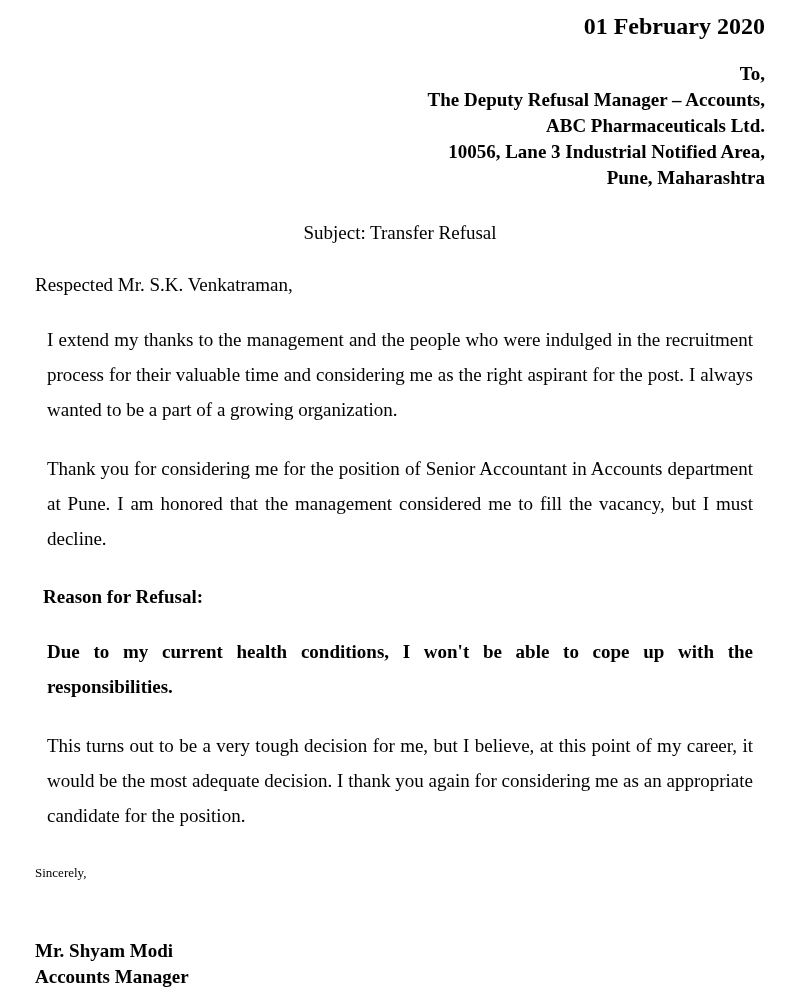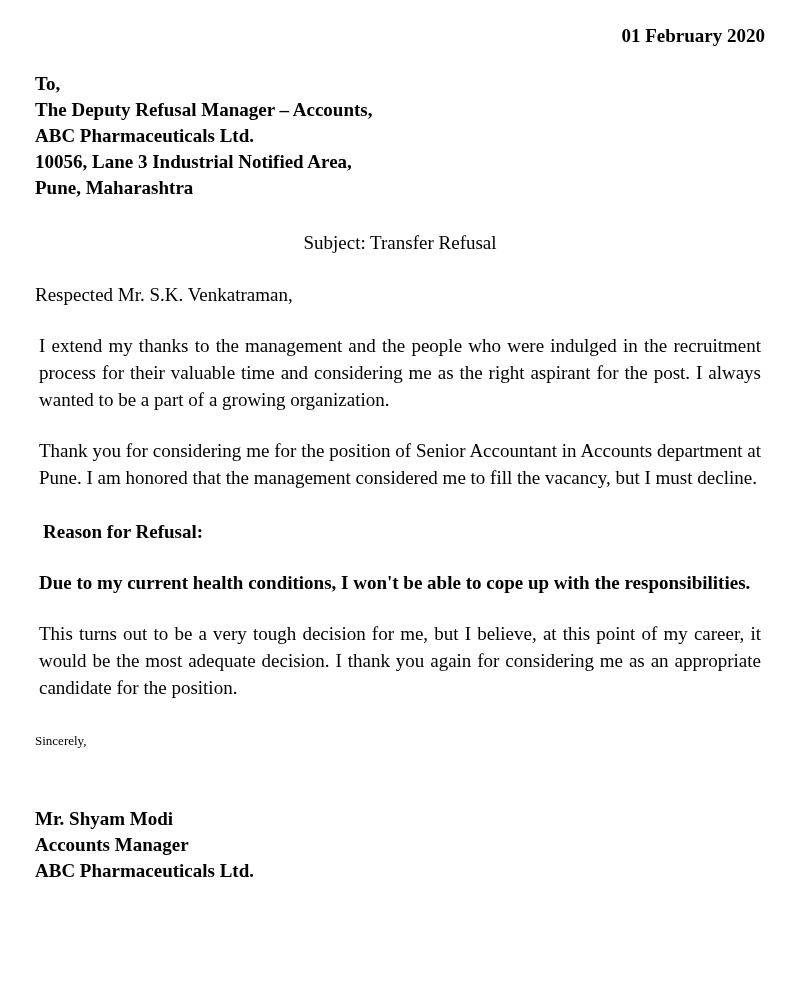--- a/index.html
+++ b/index.html
@@ -24,29 +24,30 @@
   }
   .content {
     position: absolute;
     left: 35px;
     top: 0;
     width: 730px;
   }
   .date-line {
     text-align: right;
     font-weight: bold;
-    font-size: 19px;
+    font-size: 24px;
     line-height: 24px;
-    padding-top: 24px;
+    padding-top: 14px;
   }
   .address-block {
     margin-top: 23px;
     font-weight: bold;
     font-size: 19px;
     line-height: 26px;
+    text-align: right;
   }
   .address-block .addr-line {
     white-space: pre;
   }
   .subject-line {
     text-align: center;
     font-weight: normal;
     font-size: 19px;
     line-height: 26px;
     margin-top: 29px;
@@ -54,24 +55,24 @@
   .salutation {
     font-size: 19px;
     line-height: 26px;
     margin-top: 26px;
   }
   .salutation .sal-name {
     font-weight: normal;
   }
   p.para {
     font-size: 19px;
-    line-height: 27px;
+    line-height: 35px;
     text-align: justify;
     text-justify: inter-word;
-    margin: 4px;
+    margin: 12px;
     margin-top: 24px;
   }
   p.para.bold {
     font-weight: bold;
   }
   .section-heading {
     font-size: 19px;
     line-height: 27px;
     font-weight: bold;
     margin-top: 27px;

